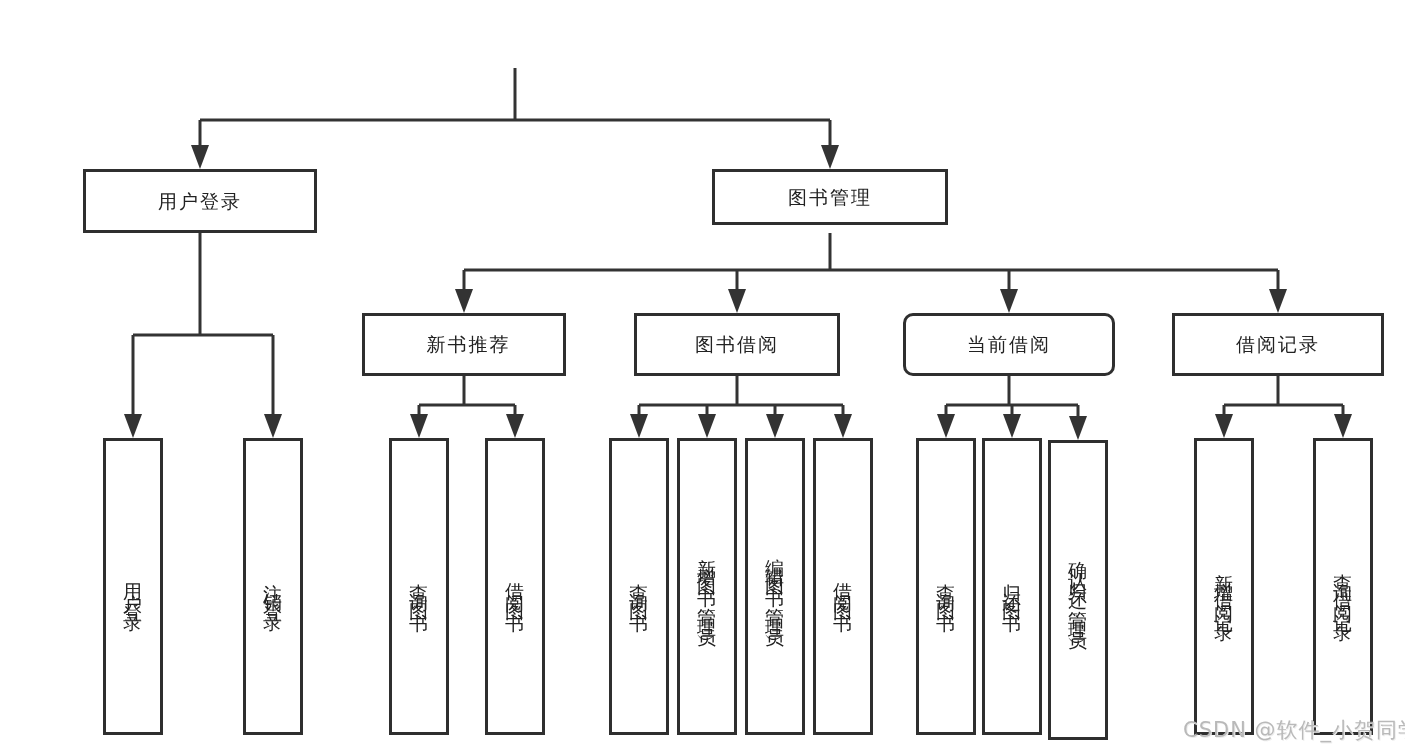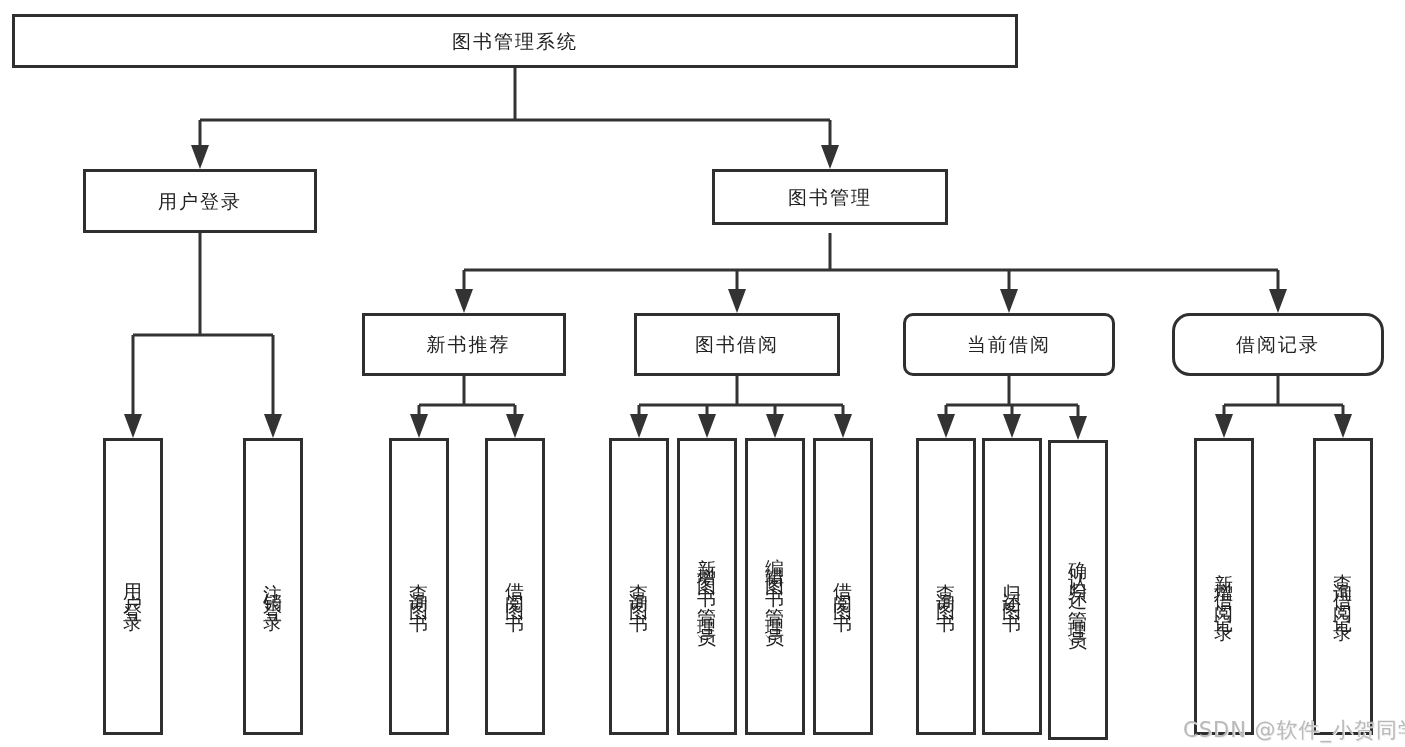--- a/index.html
+++ b/index.html
@@ -126,29 +126,28 @@
 
       <polygon points="937,414 955,414 946,438"></polygon>
       <polygon points="1003,414 1021,414 1012,438"></polygon>
       <polygon points="1069,416 1087,416 1078,440"></polygon>
 
       <polygon points="1215,414 1233,414 1224,438"></polygon>
       <polygon points="1334,414 1352,414 1343,438"></polygon>
     </g>
   </svg>
 
-  <div class="node" style="left:12px; top:14px; width:1006px; height:54px;">图书管理系统</div>
 
   <div class="node" style="left:83px; top:169px; width:234px; height:64px;">用户登录</div>
   <div class="node" style="left:712px; top:169px; width:236px; height:56px;">图书管理</div>
 
   <div class="node" style="left:362px; top:313px; width:204px; height:63px;padding-left:9px;">新书推荐</div>
   <div class="node" style="left:634px; top:313px; width:206px; height:63px;">图书借阅</div>
   <div class="node" style="left:903px; top:313px; width:212px; height:63px;border-radius:10px;">当前借阅</div>
-  <div class="node" style="left:1172px; top:313px; width:212px; height:63px;border-radius:18px;">借阅记录</div>
+  <div class="node" style="left:1172px; top:313px; width:212px; height:63px;">借阅记录</div>
 
   <div class="node vnode" style="left:103px; top:438px; width:60px; height:297px;">用户登录</div>
   <div class="node vnode" style="left:243px; top:438px; width:60px; height:297px;">注销登录</div>
 
   <div class="node vnode" style="left:389px; top:438px; width:60px; height:297px;">查询图书</div>
   <div class="node vnode" style="left:485px; top:438px; width:60px; height:297px;">借阅图书</div>
 
   <div class="node vnode" style="left:609px; top:438px; width:60px; height:297px;">查询图书</div>
   <div class="node vnode" style="left:677px; top:438px; width:60px; height:297px;">新增图书（管理员）</div>
   <div class="node vnode" style="left:745px; top:438px; width:60px; height:297px;">编辑图书（管理员）</div>

